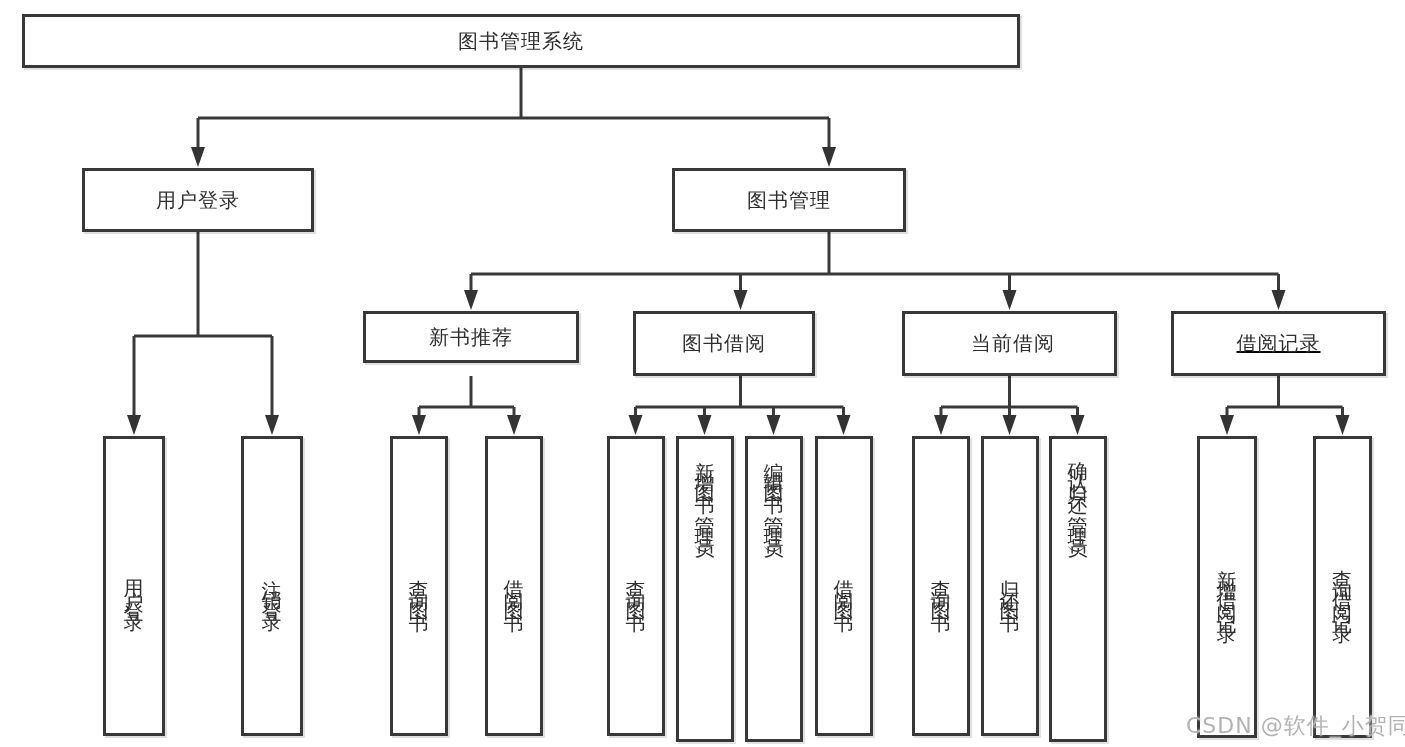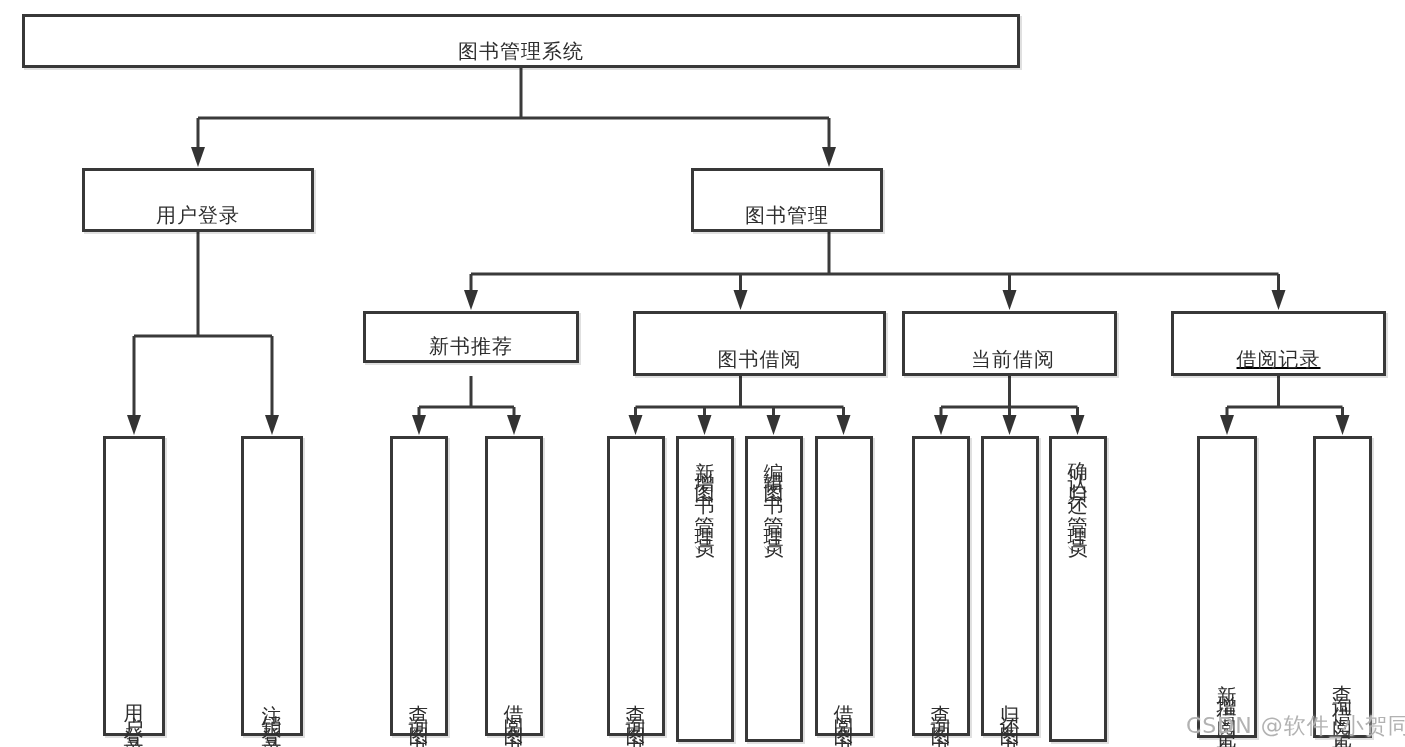--- a/index.html
+++ b/index.html
@@ -27,21 +27,21 @@
   }
   .arrowhead {
     fill: #333333;
   }
   .box {
     position: absolute;
     box-sizing: border-box;
     border: 3px solid #383838;
     background: #ffffff;
     display: flex;
-    align-items: flex-end;
+    align-items: center;
     justify-content: center;
     box-shadow: 2px 2px 0 rgba(0,0,0,0.12);
   }
   .h-label {
     font-size: 20px;
     color: #2e2e2e;
     letter-spacing: 1px;
     white-space: nowrap;
   }
   .v-label {
@@ -109,28 +109,28 @@
     <use href="#arrow" x="1342.5" y="435"></use>
   </svg>
 
   <div class="box" style="left:22px;top:14px;width:998px;height:54px;">
     <span class="h-label">图书管理系统</span>
   </div>
 
   <div class="box" style="left:82px;top:168px;width:232px;height:64px;">
     <span class="h-label">用户登录</span>
   </div>
-  <div class="box" style="left:691px;top:168px;width:192px;height:64px;">
+  <div class="box" style="left:672px;top:168px;width:234px;height:64px;">
     <span class="h-label">图书管理</span>
   </div>
 
   <div class="box" style="left:363px;top:311px;width:216px;height:52px;">
     <span class="h-label">新书推荐</span>
   </div>
-  <div class="box" style="left:633px;top:311px;width:253px;height:65px;">
+  <div class="box" style="left:633px;top:311px;width:182px;height:65px;">
     <span class="h-label">图书借阅</span>
   </div>
   <div class="box" style="left:902px;top:311px;width:215px;height:65px;padding-left:7px;">
     <span class="h-label">当前借阅</span>
   </div>
   <div class="box" style="left:1171px;top:311px;width:215px;height:65px;text-decoration:underline;">
     <span class="h-label">借阅记录</span>
   </div>
 
   <div class="box" style="left:103px;top:436px;width:62px;height:300px;">

